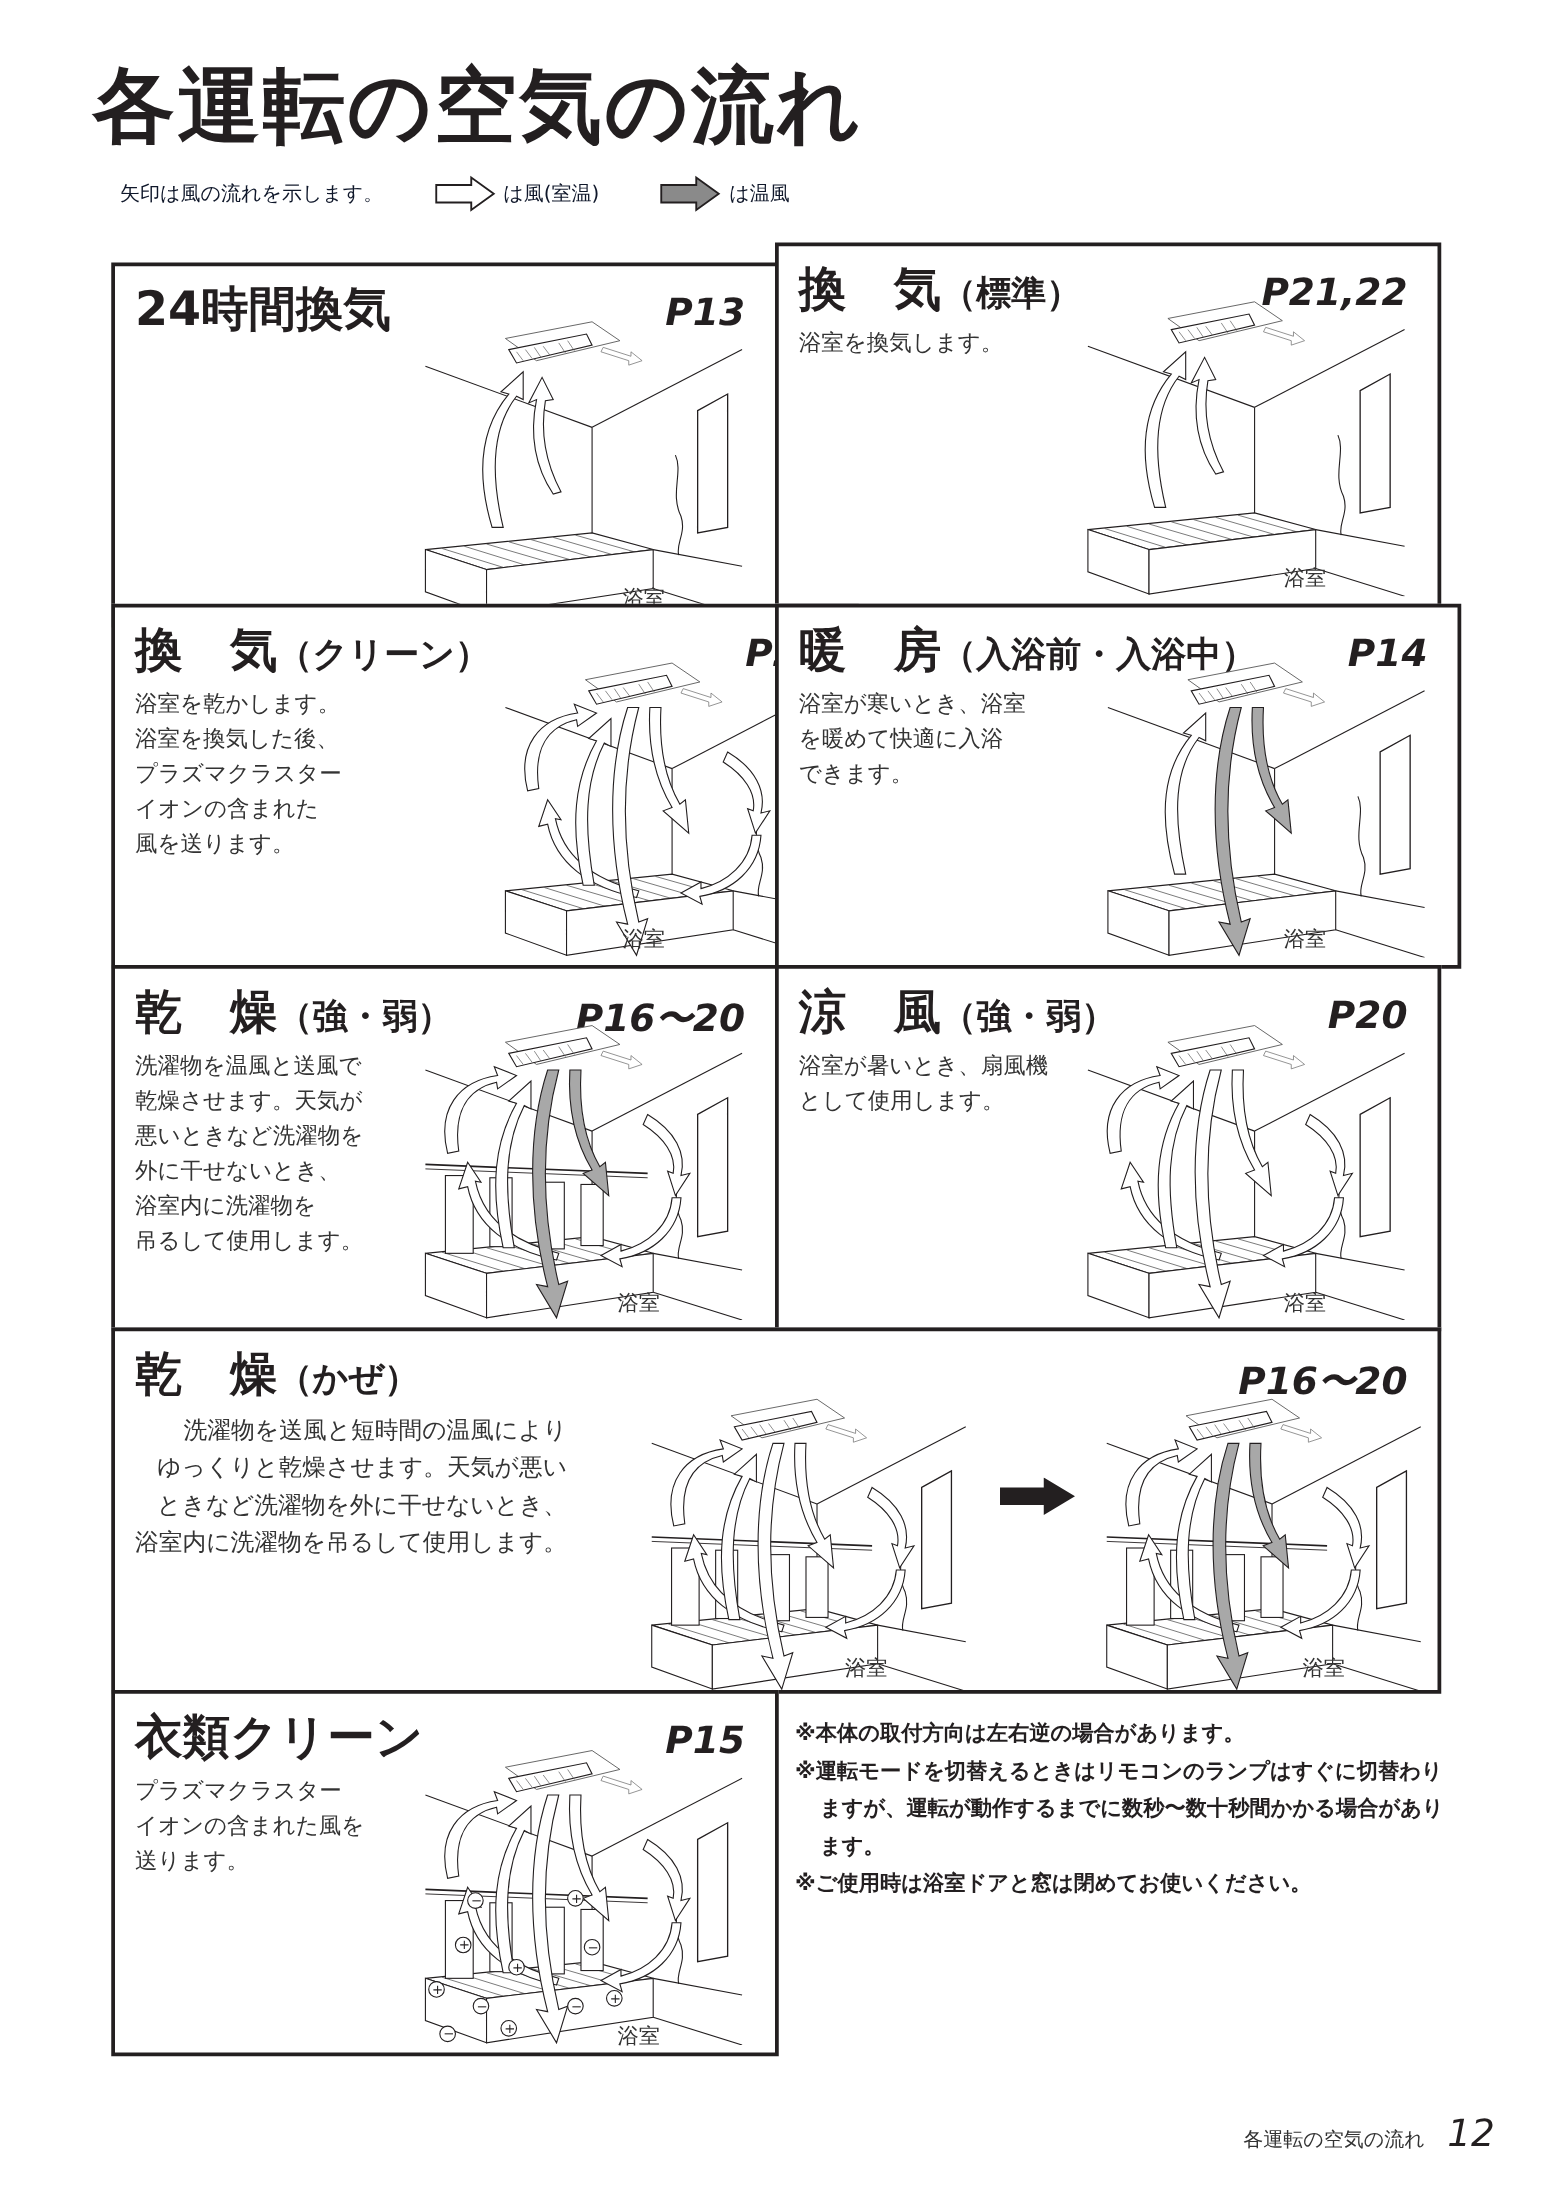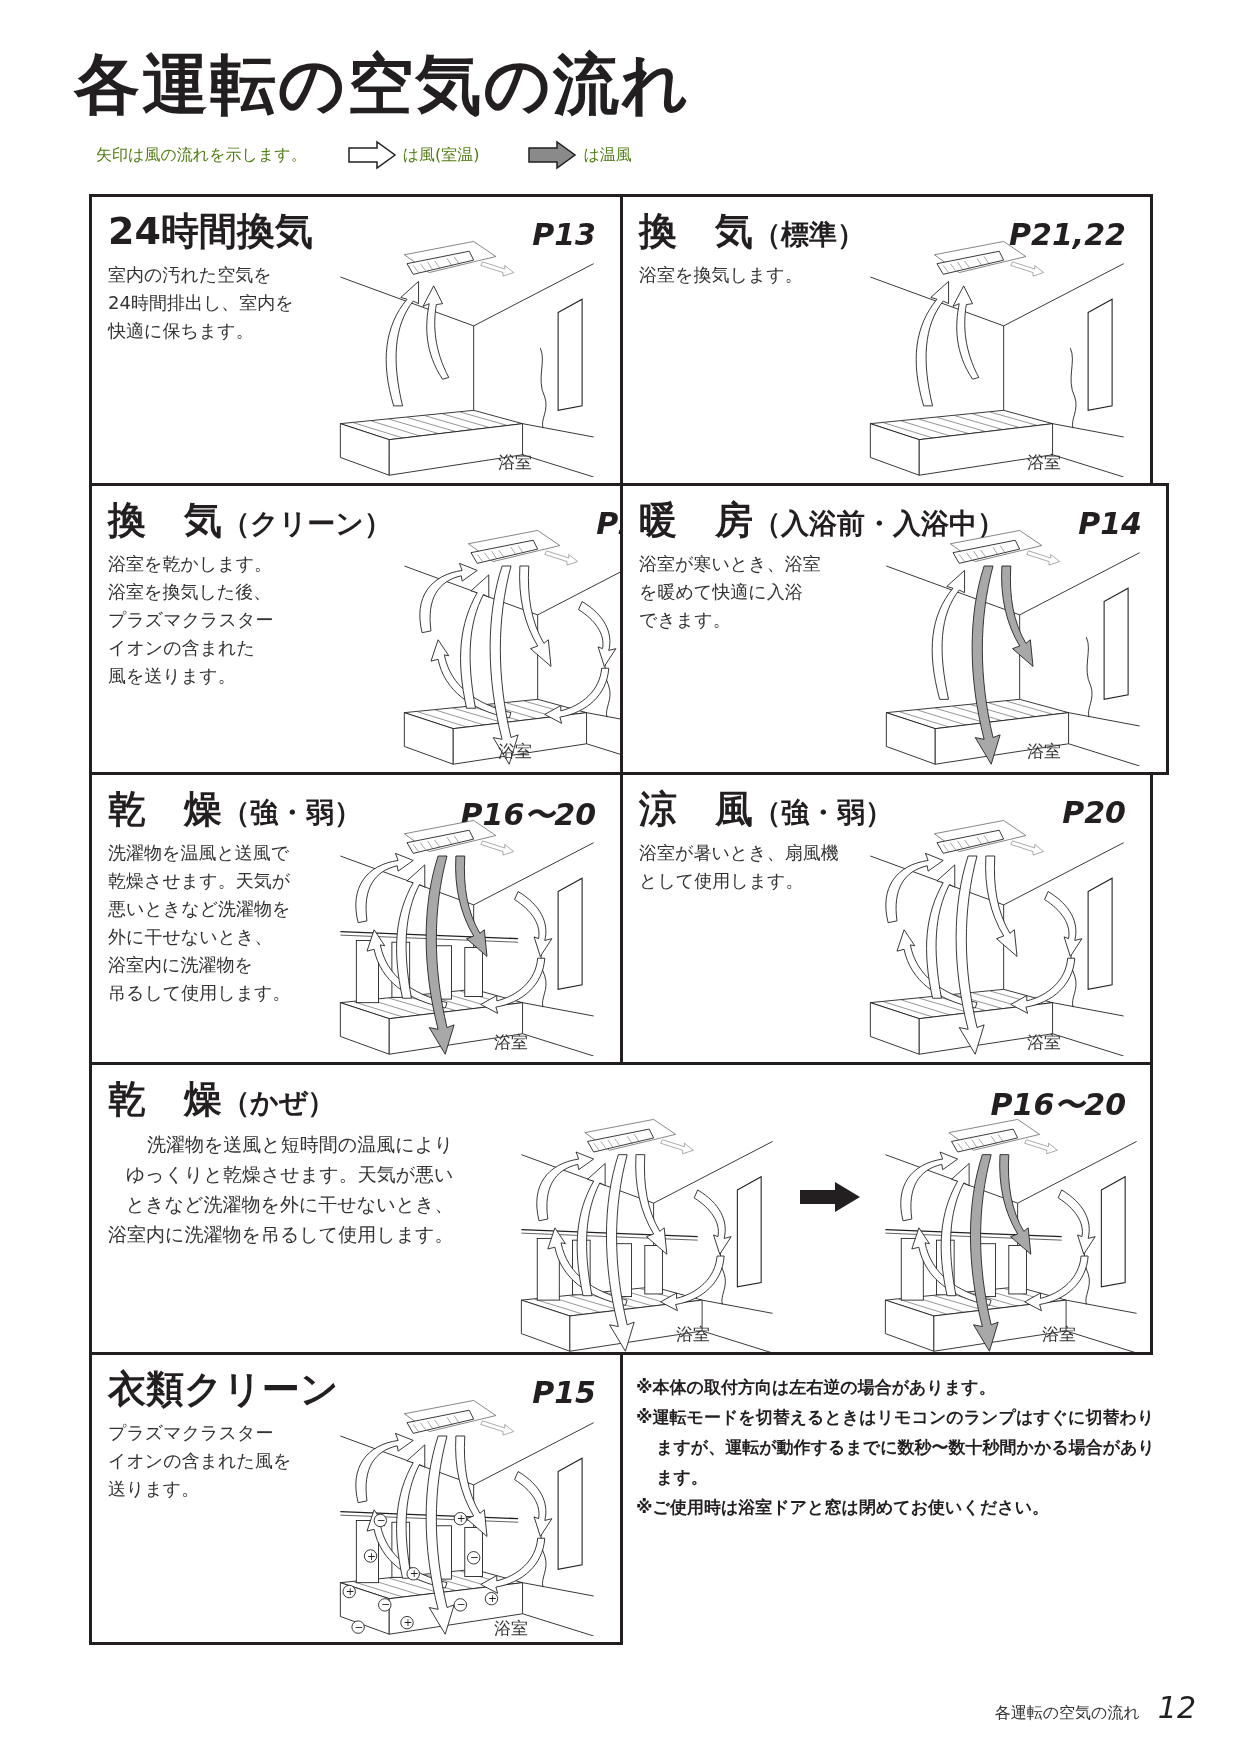--- a/index.html
+++ b/index.html
@@ -1,21 +1,21 @@
 <!DOCTYPE html>
 <html><head>
 <meta charset="utf-8">
 <style>
   html, body { margin: 0; padding: 0; background: #ffffff; }
   body { width: 1240px; height: 1754px; position: relative; overflow: hidden;
          font-family: "DejaVu Sans", "Liberation Sans", sans-serif; color: #231f20; }
   .page-title { position: absolute; left: 74px; top: 52px; font-size: 66px; font-weight: bold;
                 letter-spacing: 2px; line-height: 1; color: #231f20; }
   .legend { position: absolute; left: 96px; top: 140px; height: 30px; display: flex; align-items: center;
-            font-size: 16px; color: #4d7c0f; }
+            font-size: 16px; color: #0f172a; }
   .legend .note { margin-right: 40px; }
   .legend .arrow { width: 50px; height: 30px; margin-right: 6px; }
   .legend .label { margin-right: 48px; }
 
   .frame { position: absolute; left: 89px; top: 194px; width: 1064px; }
   .cell { position: absolute; box-sizing: border-box; border: 3px solid #231f20; background: #fff; }
   .cell .title { position: absolute; left: 16px; top: 12px; font-size: 38px; font-weight: bold; line-height: 1.2; white-space: nowrap; }
   .cell .title .sub { font-size: 28px; }
   .cell .page-ref { position: absolute; right: 24px; top: 20px; font-size: 30px; font-weight: bold; font-style: italic;
                     font-family: "DejaVu Sans", sans-serif; }
@@ -136,26 +136,23 @@
       <circle cx="20" cy="250" r="7" fill="#fff" stroke="#231f20"></circle>
         <text x="16" y="254">−</text>
       <circle cx="75" cy="245" r="7" fill="#fff" stroke="#231f20"></circle>
         <text x="71" y="249">+</text>
     </g>
   </defs>
 </svg>
 
 <div class="frame">
 
-  <div class="cell" style="left:0;top:0;width:534px;height:292px;">
+  <div class="cell" style="left:0;top:16px;width:534px;height:292px;">
     <div class="title"><span>24時間換気</span><span class="sub"></span></div>
     <div class="page-ref">P13</div>
-    <div class="desc">室内の汚れた空気を
-24時間排出し、室内を
-快適に保ちます。</div>
     <svg class="illus" viewBox="-5 -10 295 270">
       <use href="#room"></use>
         <use href="#up-arrows"></use>
     </svg>
     <div class="room-label" style="left:406px;top:254px;">浴室</div>
   </div>
 
   <div class="cell" style="left:531px;top:0;width:533px;height:292px;text-align:right;">
     <div class="title"><span>換　気</span><span class="sub">（標準）</span></div>
     <div class="page-ref">P21,22</div>

